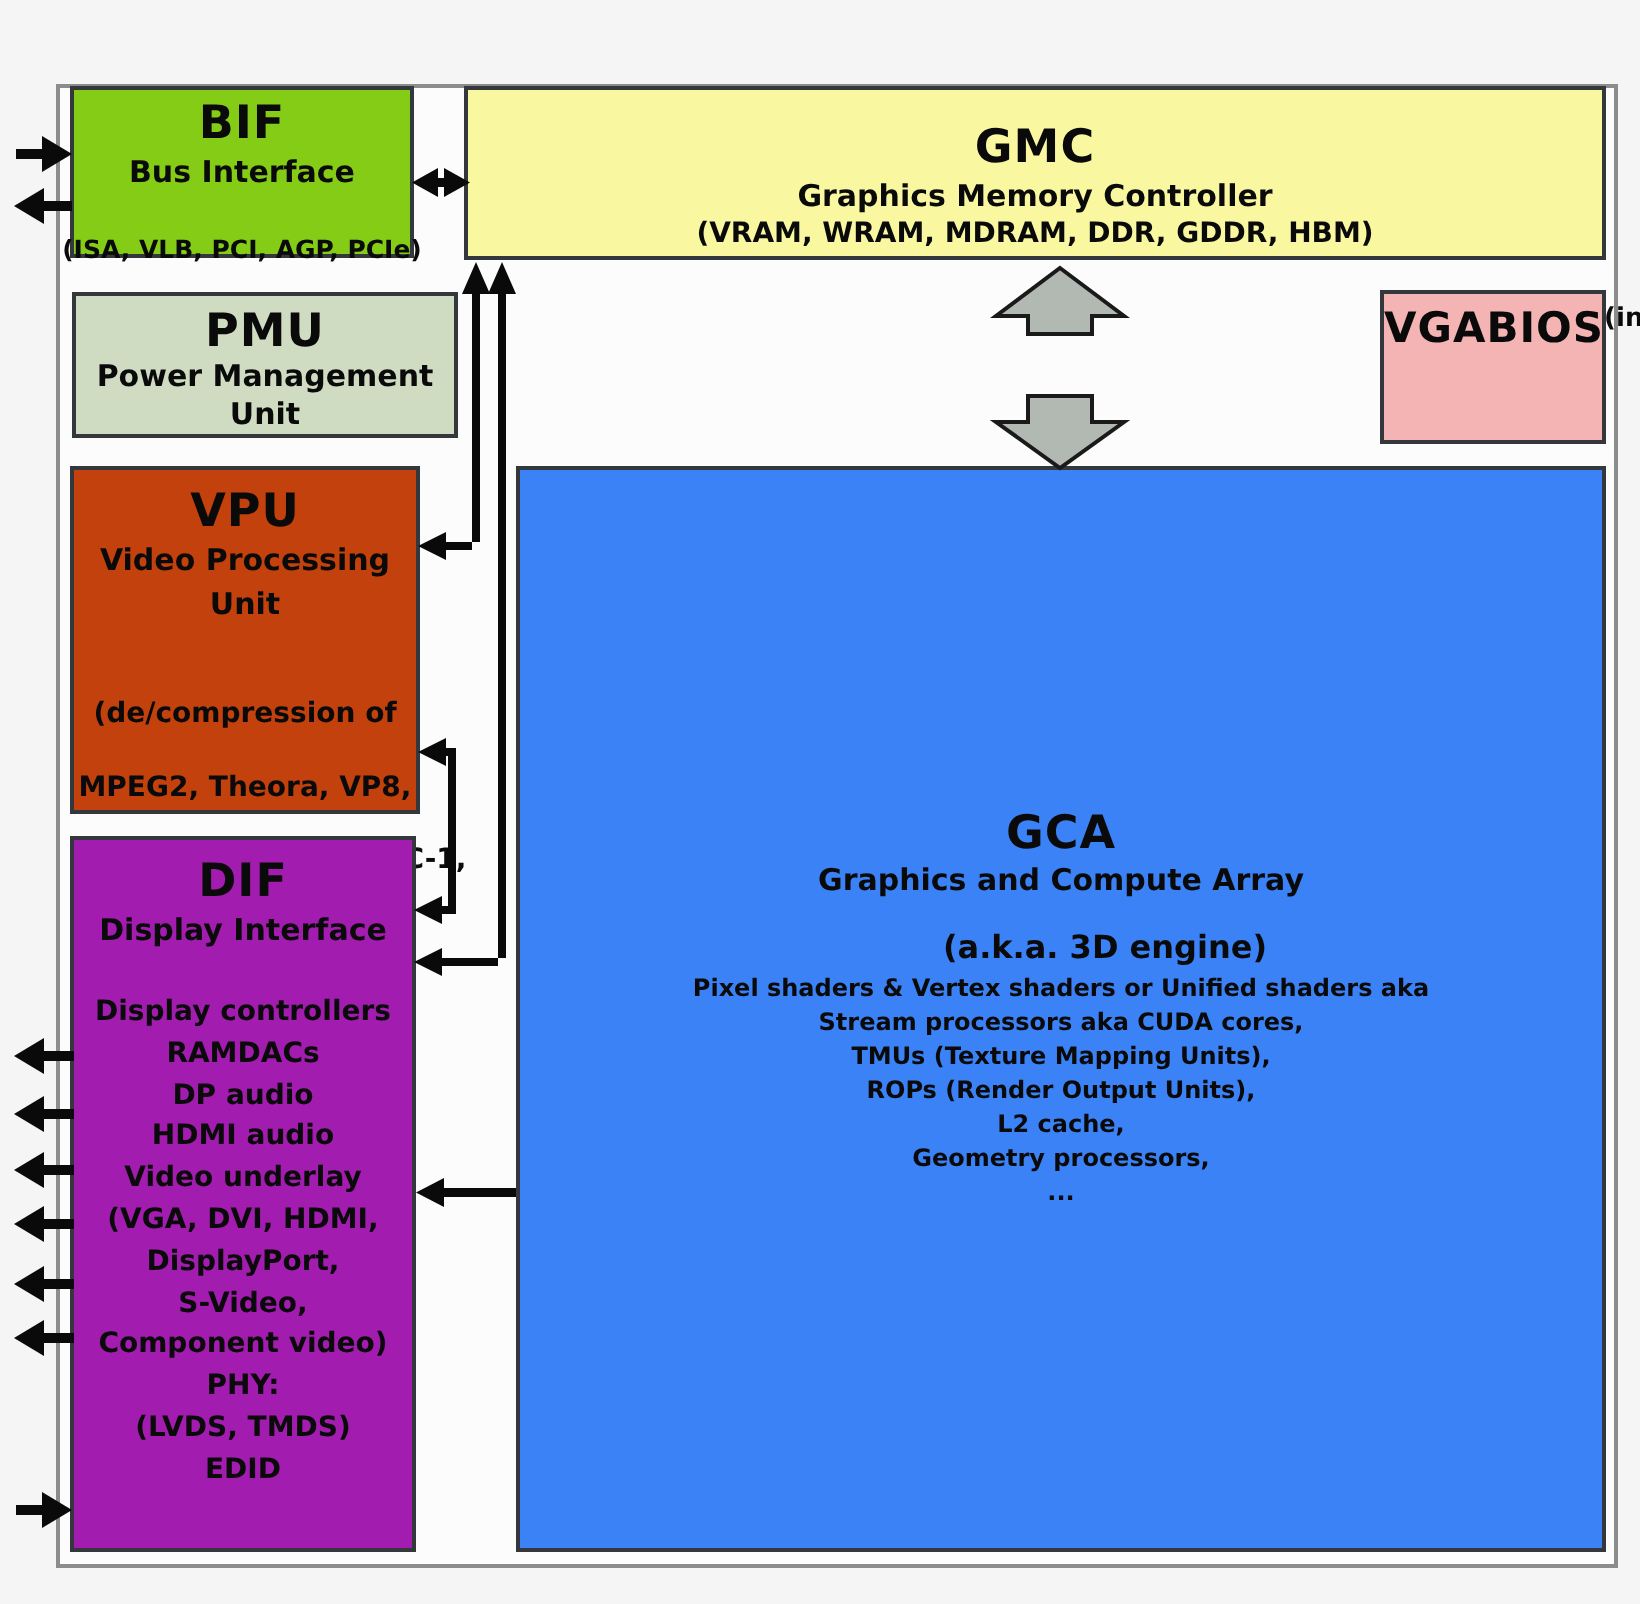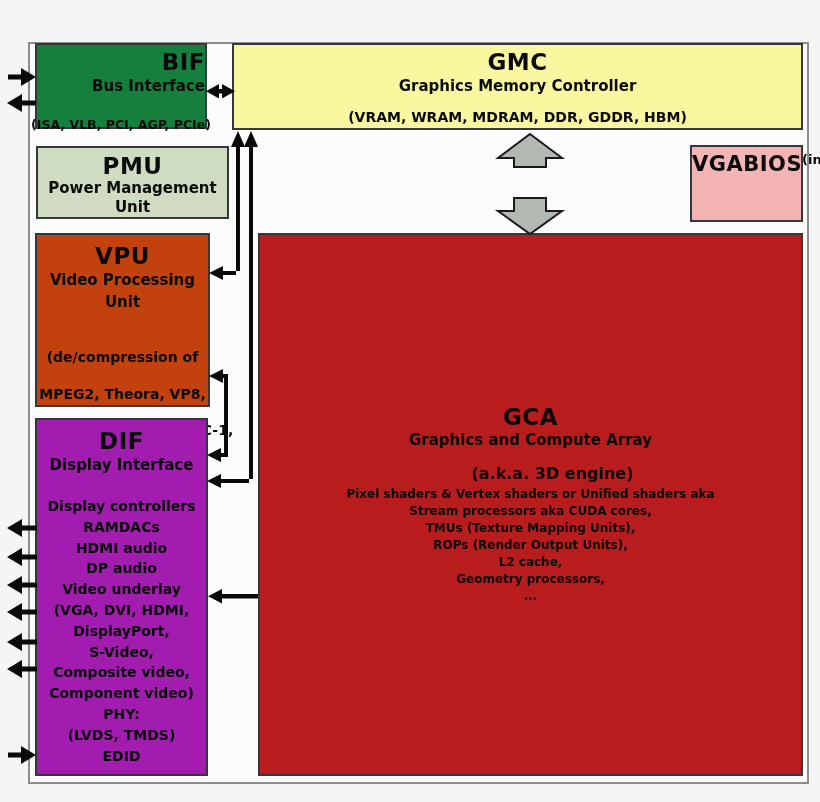--- a/index.html
+++ b/index.html
@@ -62,21 +62,21 @@
   }
   .vpu-line{line-height:20.5px;margin-top:16px;}
   .small-line{
     display:block;
     font-size:12px;
     line-height:17px;
     white-space:nowrap;
   }
   
   .bif{left:35px;top:43px;width:172px;height:86px;padding-top:4px;}
-  .gmc{left:232px;top:43px;width:571px;height:87px;padding-top:4px;}
+  .gmc{left:232px;top:43px;width:571px;height:87px;padding-top:16px;}
   .pmu{left:36px;top:146px;width:193px;height:73px;padding-top:5px;text-align:center;}
   .vpu{left:35px;top:233px;width:175px;height:174px;padding-top:8px;}
   .dif{left:35px;top:418px;width:173px;height:358px;padding-top:8px;}
   .gca{
     left:258px;top:233px;width:545px;height:543px;
     display:flex;flex-direction:column;justify-content:center;align-items:center;
   }
   .gca .box-sub{line-height:20px;}
   .aka{display:block;font-size:16px;line-height:24px;margin-left:44px;}
   .vgabios{
@@ -94,21 +94,21 @@
     pointer-events:none;
   }
 </style>
 </head>
 <body>
 
 <div class="canvas">
 
   <div class="frame"></div>
 
-  <div class="box bif" style="background: #15803d; text-align: right;">
+  <div class="box bif" style="background: #84cc16;">
     <span class="box-title">BIF</span>
     <span class="box-sub">Bus Interface</span>
     <span class="detail overflow-detail" style="bottom:-7px;">(ISA, VLB, PCI, AGP, PCIe)</span>
   </div>
 
   <div class="box gmc" style="background: rgb(249, 247, 160);">
     <span class="box-title">GMC</span>
     <span class="box-sub">Graphics Memory Controller</span>
     <span class="detail overflow-detail" style="bottom:2px;font-size:14px;">(VRAM, WRAM, MDRAM, DDR, GDDR, HBM)</span>
   </div>
@@ -127,34 +127,33 @@
     <span class="list-line vpu-line">H.264, H.265, VP9, VC-1,</span>
     <span class="list-line vpu-line">Daala)</span>
   </div>
 
   <div class="box dif" style="background: #a21caf;">
     <span class="box-title">DIF</span>
     <span class="box-sub">Display Interface</span>
     <div class="gap20"></div>
     <span class="list-line">Display controllers</span>
     <span class="list-line">RAMDACs</span>
+    <span class="list-line">DP audio</span>
     <span class="list-line">HDMI audio</span>
-    <span class="list-line">DP audio</span>
     <span class="list-line">Video underlay</span>
     <span class="list-line">(VGA, DVI, HDMI,</span>
     <span class="list-line">DisplayPort,</span>
     <span class="list-line">S-Video,</span>
-    <span class="list-line">Composite video,</span>
     <span class="list-line">Component video)</span>
     <span class="list-line">PHY:</span>
     <span class="list-line">(LVDS, TMDS)</span>
     <span class="list-line">EDID</span>
   </div>
 
-  <div class="box gca" style="background: #b91c1c;">
+  <div class="box gca" style="background: #3b82f6;">
     <span class="box-title">GCA</span>
     <span class="box-sub">Graphics and Compute Array</span>
     <div class="gap12"></div>
     <span class="aka">(a.k.a. 3D engine)</span>
     <span class="small-line">Pixel shaders &amp; Vertex shaders or Unified shaders aka</span>
     <span class="small-line">Stream processors aka CUDA cores,</span>
     <span class="small-line">TMUs (Texture Mapping Units),</span>
     <span class="small-line">ROPs (Render Output Units),</span>
     <span class="small-line">L2 cache,</span>
     <span class="small-line">Geometry processors,</span>

